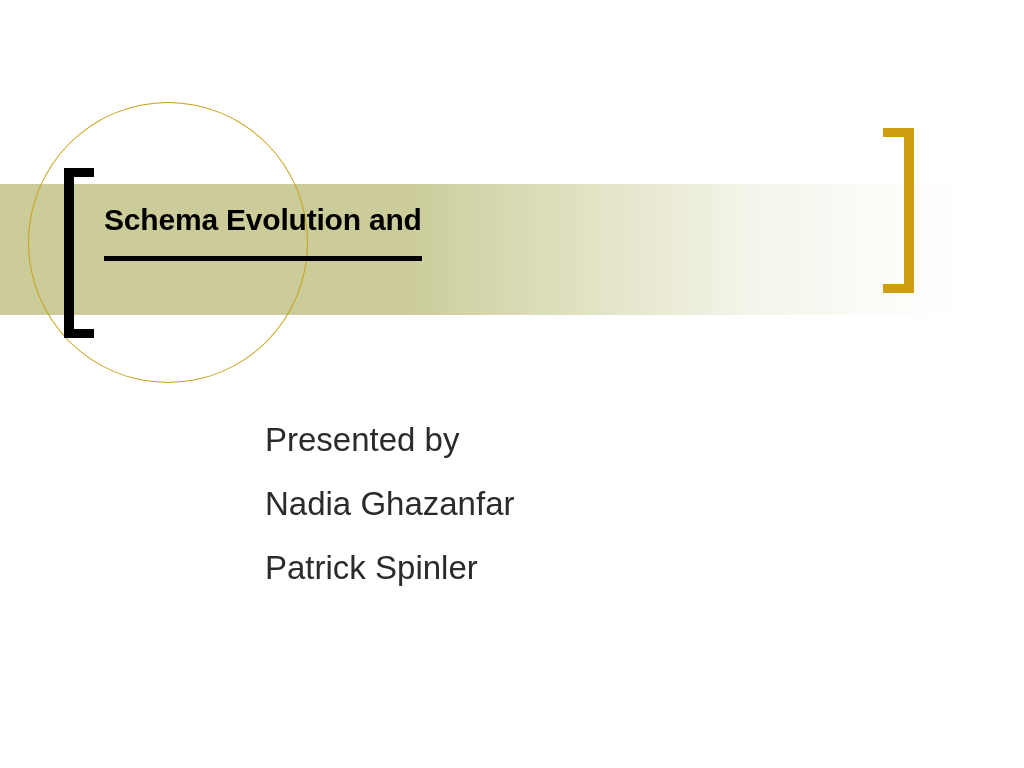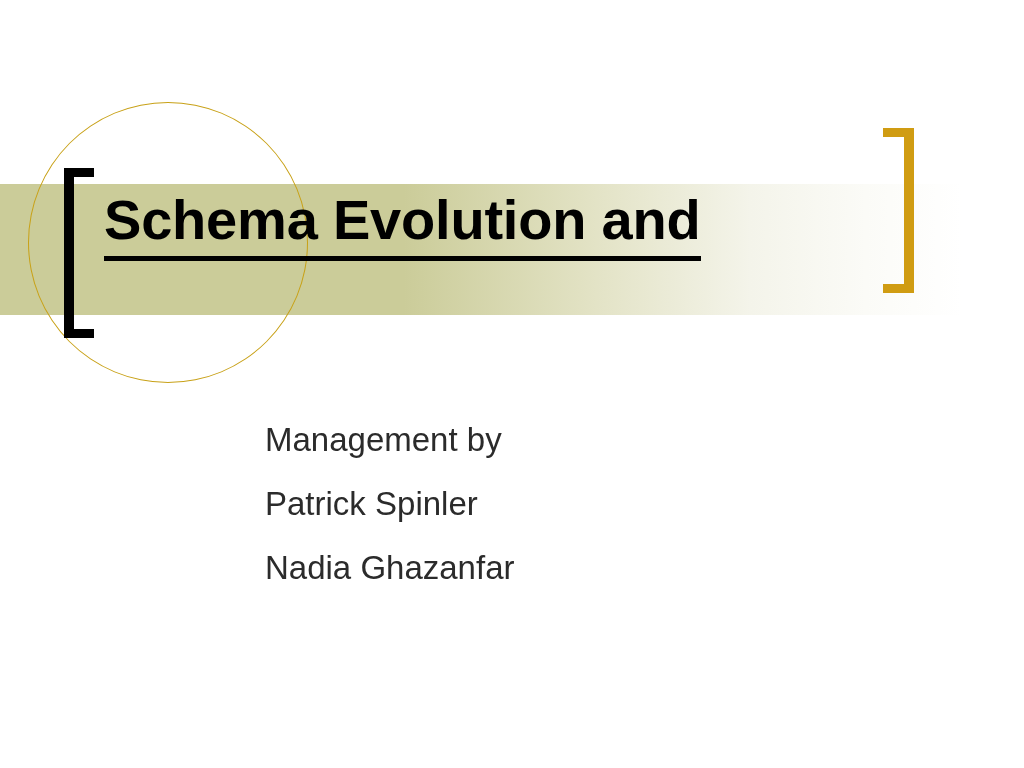--- a/index.html
+++ b/index.html
@@ -101,21 +101,21 @@
     background: #d09c12;
   }
 
   
   .slide-title {
     position: absolute;
     left: 104px;
     top: 186px;
     width: 780px;
     margin: 0;
-    font-size: 56px;
+    font-size: 30px;
     font-weight: bold;
     line-height: 68px;
     color: #000000;
     letter-spacing: -0.2px;
   }
   .slide-title .tline {
     display: block;
   }
   .slide-title .tline span {
     display: inline-block;
@@ -159,18 +159,18 @@
     <div class="arm-top"></div>
     <div class="stem"></div>
     <div class="arm-bottom"></div>
   </div>
 
   <h1 class="slide-title">
     <span class="tline"><span>Schema Evolution and</span></span>
   </h1>
 
   <ul class="slide-body">
-    <li>Management by</li>
+    <li>Presented by</li>
+    <li>Nadia Ghazanfar</li>
     <li>Patrick Spinler</li>
-    <li>Nadia Ghazanfar</li>
   </ul>
 
 </div>
 
 </body></html>

